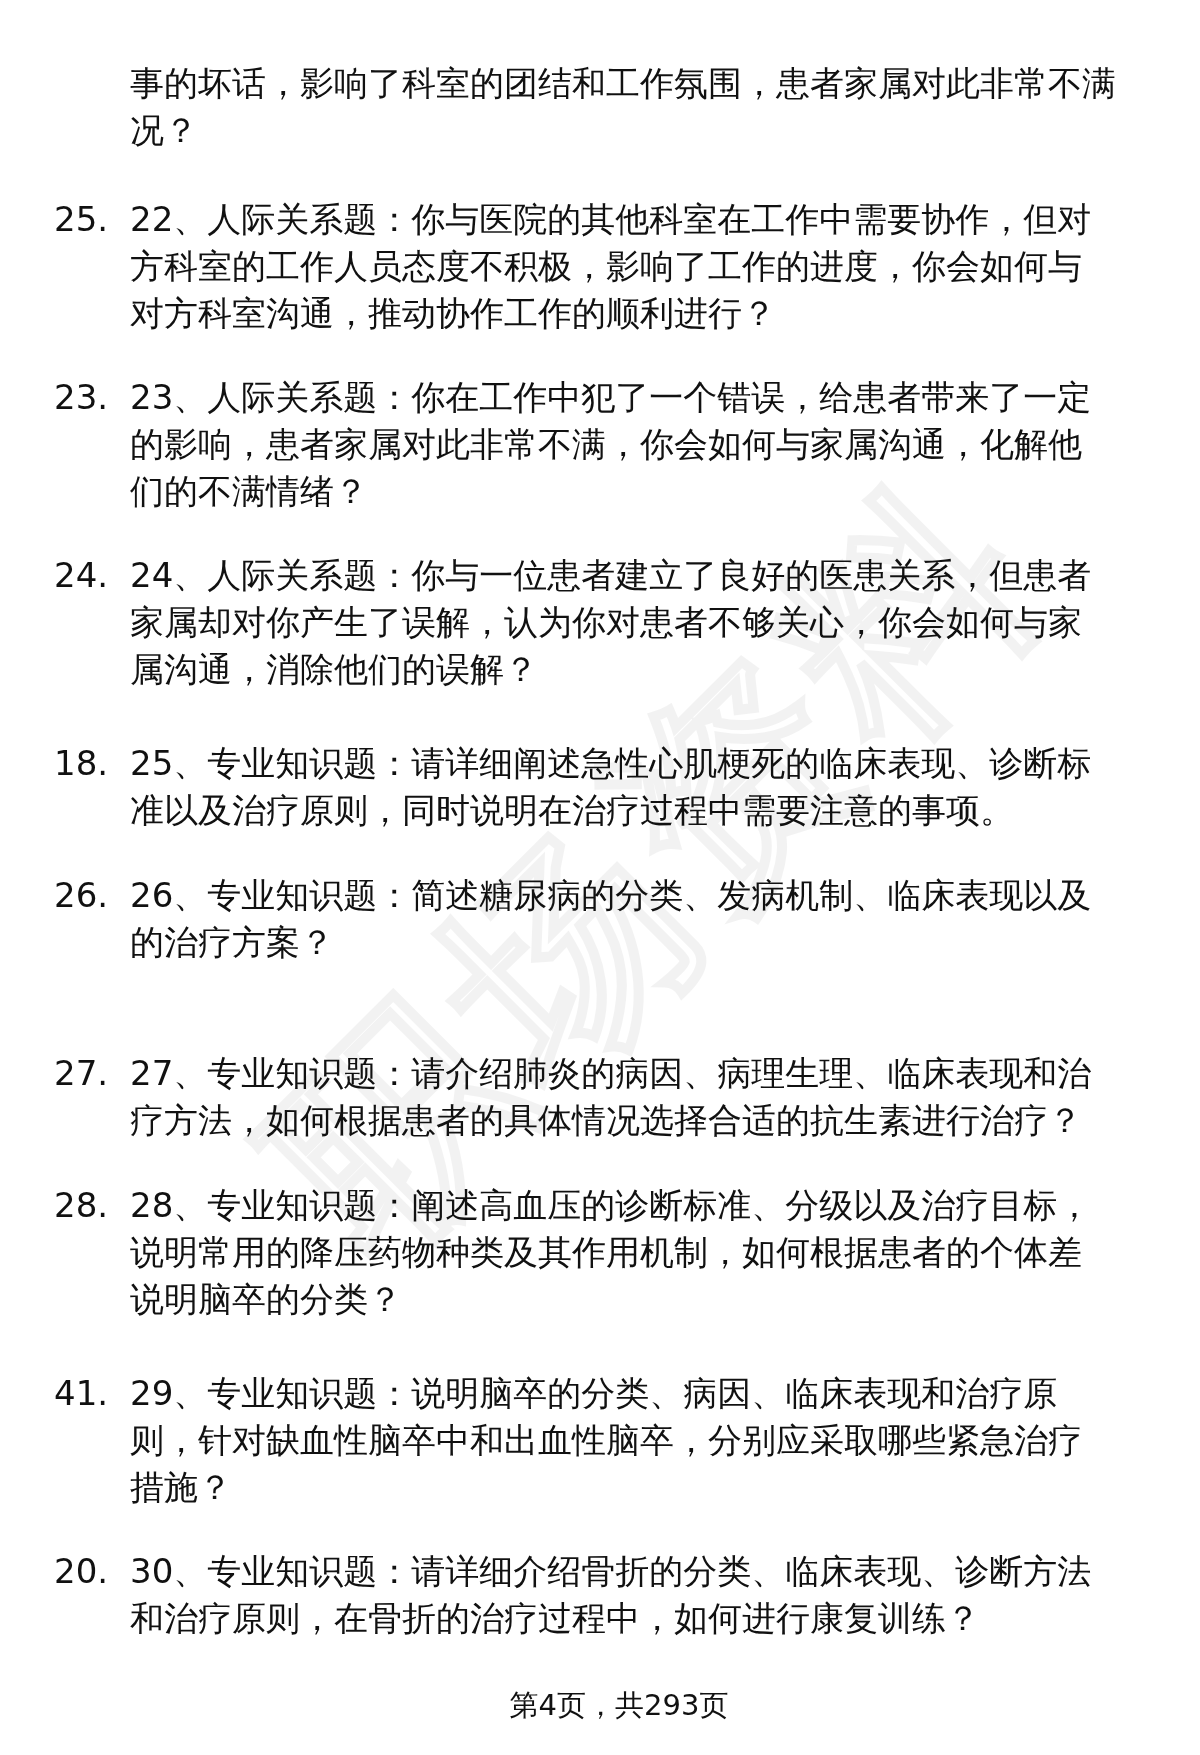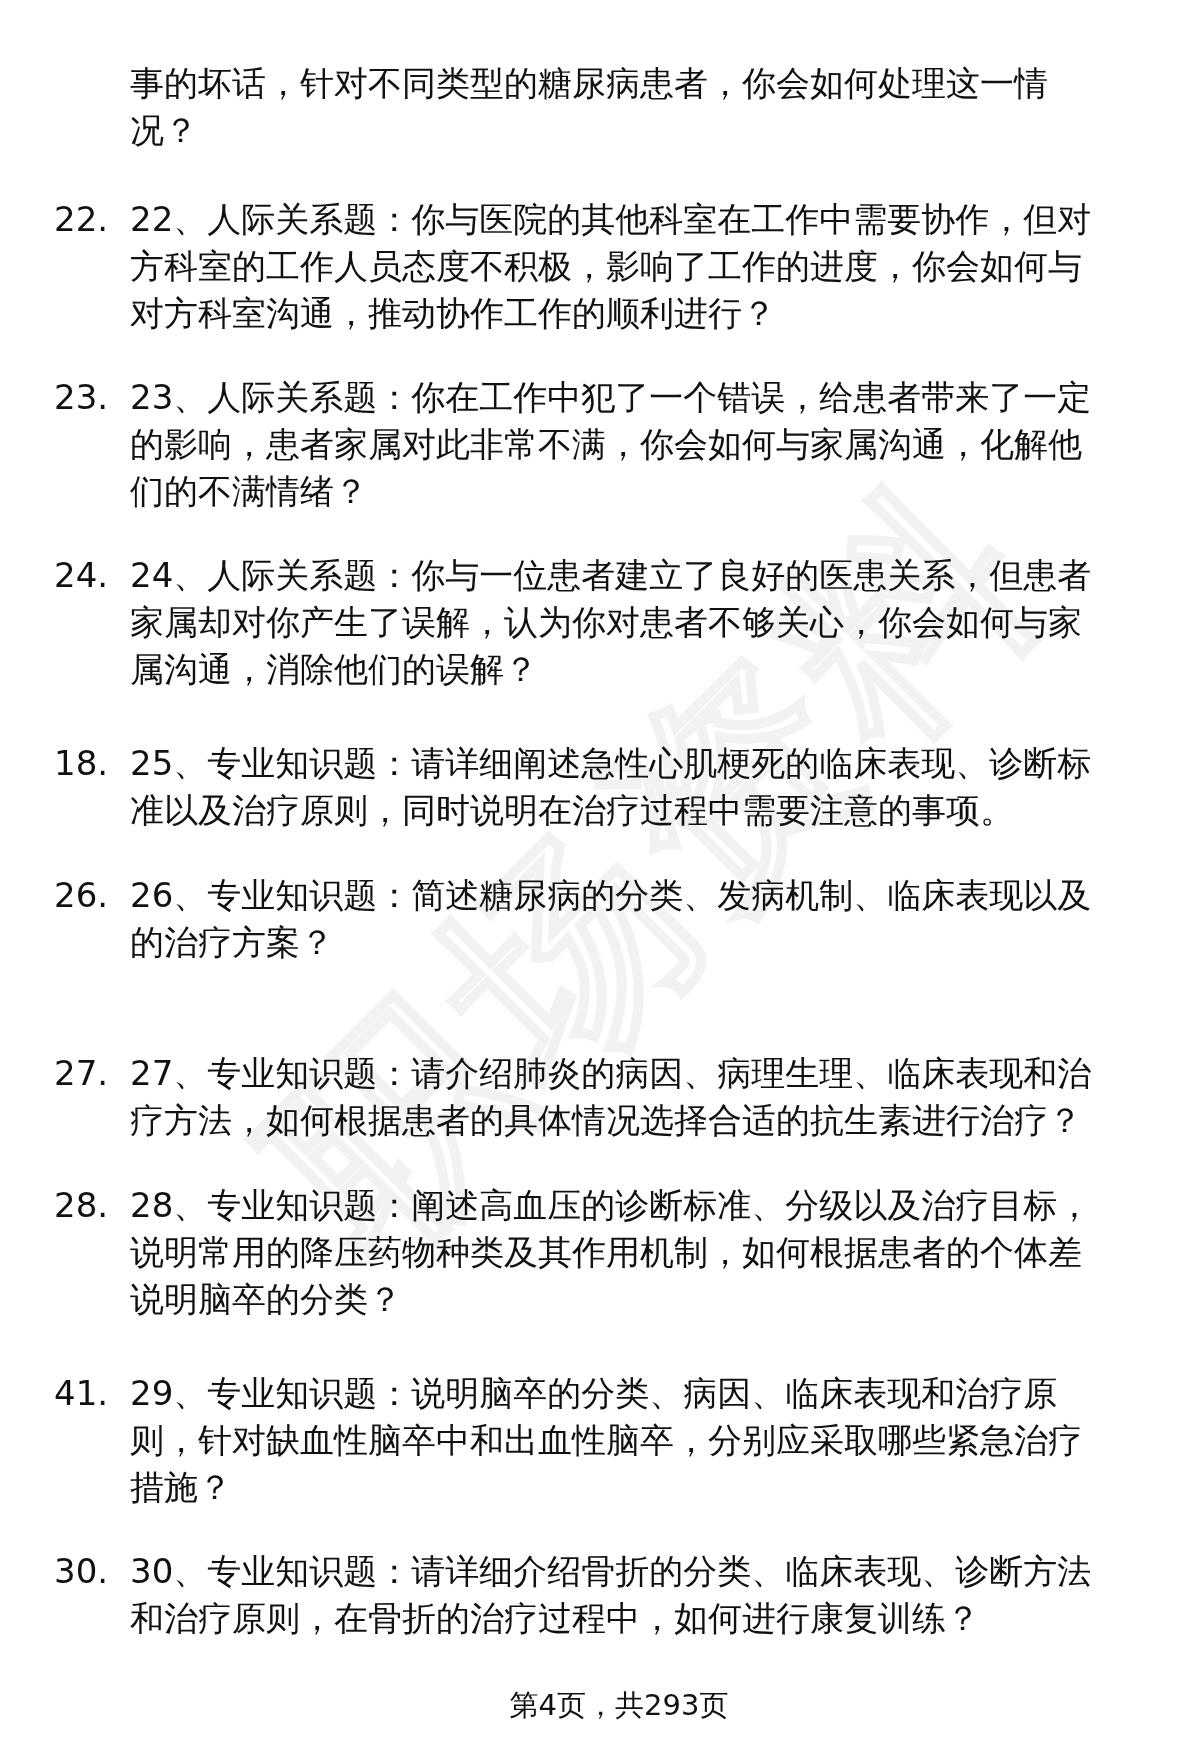--- a/index.html
+++ b/index.html
@@ -90,26 +90,26 @@
 </head>
 <body>
 
 <div class="page">
 
   <div class="watermark">职场资料</div>
 
   <div class="content">
 
     <div class="continuation">
-      <div class="line">事的坏话，针对不同类型的糖尿病患者，你会如何处理这一情</div>
+      <div class="line">事的坏话，影响了科室的团结和工作氛围，患者家属对此非常不满</div>
       <div class="line">况？</div>
     </div>
 
     <div class="question" style="top:196px;">
-      <div class="q-num">22.</div>
+      <div class="q-num">25.</div>
       <div class="q-body">
         <div class="line">22、人际关系题：你与医院的其他科室在工作中需要协作，但对</div>
         <div class="line">方科室的工作人员态度不积极，影响了工作的进度，你会如何与</div>
         <div class="line">对方科室沟通，推动协作工作的顺利进行？</div>
       </div>
     </div>
 
     <div class="question" style="top:374px;">
       <div class="q-num">23.</div>
       <div class="q-body">
@@ -164,21 +164,21 @@
     <div class="question" style="top:1370px;">
       <div class="q-num">41.</div>
       <div class="q-body">
         <div class="line">29、专业知识题：说明脑卒的分类、病因、临床表现和治疗原</div>
         <div class="line">则，针对缺血性脑卒中和出血性脑卒，分别应采取哪些紧急治疗</div>
         <div class="line">措施？</div>
       </div>
     </div>
 
     <div class="question" style="top:1548px;">
-      <div class="q-num">30.</div>
+      <div class="q-num">20.</div>
       <div class="q-body">
         <div class="line">30、专业知识题：请详细介绍骨折的分类、临床表现、诊断方法</div>
         <div class="line">和治疗原则，在骨折的治疗过程中，如何进行康复训练？</div>
       </div>
     </div>
 
     <div class="footer">第4页，共293页</div>
 
   </div>
 </div>

